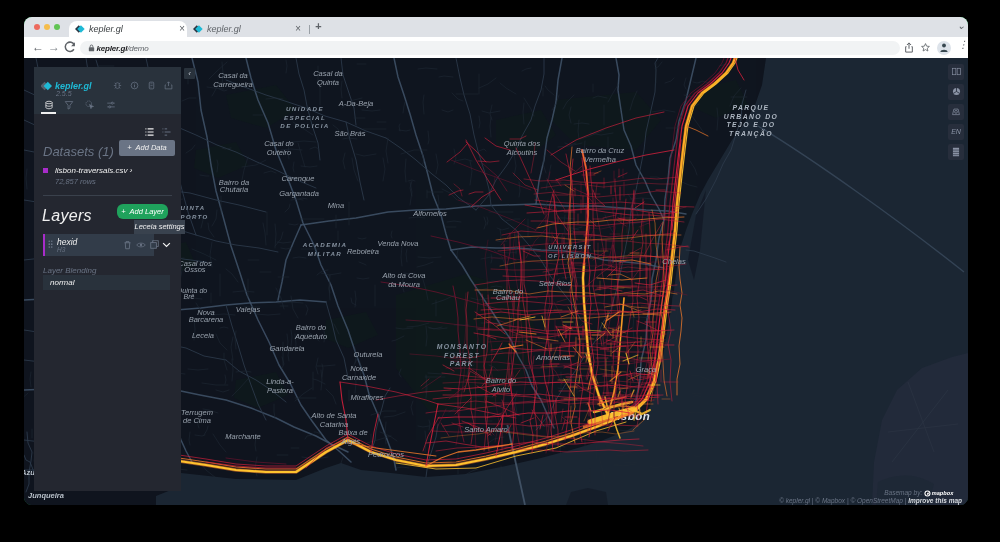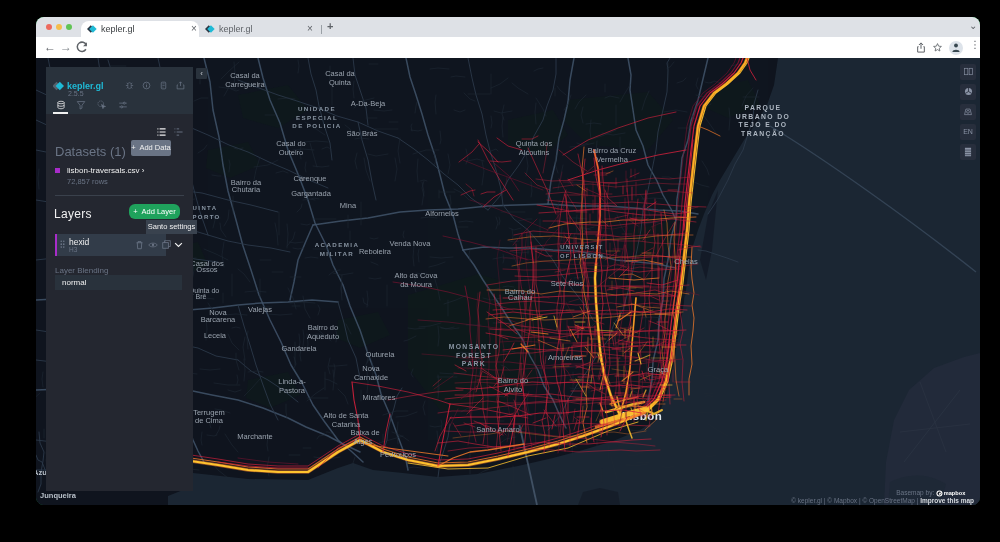--- a/index.html
+++ b/index.html
@@ -1,17 +1,17 @@
 <!DOCTYPE html>
 <html><head>
 <meta charset="utf-8">
 <style>
 html,body{margin:0;padding:0;background:#000;width:1000px;height:542px;overflow:hidden;}
 *{box-sizing:border-box;font-family:"Liberation Sans",sans-serif;}
-.window{position:absolute;left:36px;top:17px;width:944px;height:488px;border-radius:8px;overflow:hidden;background:#22c55e;}
+.window{position:absolute;left:24px;top:17px;width:944px;height:488px;border-radius:8px;overflow:hidden;background:#22c55e;font-style:italic;}
 
 .tabbar{position:absolute;left:0;top:0;width:944px;height:20px;background:#dee1e6;}
 .tl{position:absolute;top:7px;width:6px;height:6px;border-radius:50%;}
 .tab-active{position:absolute;left:45px;top:4px;width:118px;height:16px;background:#fff;border-radius:8px 8px 0 0;}
 .tab-title{position:absolute;top:3px;font-size:9px;color:#3c4043;}
 .tab-x{position:absolute;top:2px;font-size:10px;color:#5f6368;}
 .kfav{position:absolute;width:10px;height:10px;}
 .tab-inactive{position:absolute;left:163px;top:4px;width:120px;height:16px;}
 .tabsep{position:absolute;left:285px;top:8px;width:1px;height:9px;background:#9aa0a6;}
 .plus{position:absolute;left:291px;top:3px;font-size:11px;color:#5f6368;font-weight:bold;}
@@ -29,26 +29,26 @@
 
 .sidebar{position:absolute;left:10px;top:9px;width:147px;height:424px;background:#242730;}
 .sbheader{position:absolute;left:0;top:0;width:147px;height:47px;background:#29323c;}
 .klogo{position:absolute;left:21px;top:14px;font-size:9px;font-weight:bold;color:#1fbad6;}
 .kver{position:absolute;left:22px;top:23px;font-size:7px;color:#6a7485;}
 .hic{position:absolute;top:16px;color:#6a7485;font-size:9px;}
 .tabrow svg{position:absolute;top:0;}
 .underline{position:absolute;left:7px;top:45px;width:15px;height:2px;background:#f0f0f0;}
 .collapse{position:absolute;left:160px;top:10px;width:11px;height:11px;background:#29323c;border-radius:1px;color:#c8ccd4;font-size:8px;text-align:center;line-height:11px;}
 .smallgray{color:#6a7485;font-size:13px;position:absolute;}
-.btn-adddata{position:absolute;left:85px;top:73px;width:40px;height:16px;background:#6a7485;border-radius:2px;color:#f0f0f0;font-size:7.5px;text-align:center;line-height:16px;}
+.btn-adddata{position:absolute;left:85px;top:73px;width:56px;height:16px;background:#6a7485;border-radius:2px;color:#f0f0f0;font-size:7.5px;text-align:center;line-height:16px;}
 .dsq{position:absolute;left:9px;top:101px;width:5px;height:5px;background:#a82cc9;}
 .dstext{position:absolute;left:21px;top:99px;font-size:8px;color:#f0f0f0;}
 .dsrows{position:absolute;left:21px;top:110px;font-size:7.5px;color:#6a7485;text-align:center;}
 .divider{position:absolute;left:9px;top:128px;width:129px;height:1px;background:#3a414c;}
-.layers-title{position:absolute;left:8px;top:140px;font-size:12px;color:#f0f0f0;letter-spacing:0.3px;}
+.layers-title{position:absolute;left:8px;top:140px;font-size:16px;color:#f0f0f0;letter-spacing:0.3px;}
 .btn-addlayer{position:absolute;left:83px;top:137px;width:51px;height:15px;background:#1fa25c;border-radius:6px;color:#fff;font-size:7.5px;text-align:center;line-height:15px;}
 .tooltip{position:absolute;left:100px;top:153px;width:51px;height:14px;background:#39424e;color:#f0f0f0;font-size:7.5px;text-align:center;line-height:14px;}
 .layerrow{position:absolute;left:9px;top:167px;width:111px;height:22px;background:#323c49;}
 .lbar{position:absolute;left:0;top:0;width:2px;height:22px;background:#a82cc9;}
 .lname{position:absolute;left:14px;top:3px;font-size:8.5px;color:#f0f0f0;}
 .ltype{position:absolute;left:14px;top:12px;font-size:6.5px;color:#6a7485;}
 .lic{position:absolute;top:6px;color:#6a7485;font-size:8px;}
 .lb-label{position:absolute;left:9px;top:199px;font-size:8px;color:#6a7485;}
 .lb-select{position:absolute;left:9px;top:207.5px;width:127px;height:15px;background:#29323c;color:#f0f0f0;font-size:8px;line-height:15px;padding-left:7px;}
 
@@ -88,20 +88,27 @@
     <div class="tchev">⌄</div>
   </div>
 
   <div class="toolbar">
     <div class="navic" style="left:8px;">←</div>
     <div class="navic" style="left:24px;color:#80868b;">→</div>
     <svg class="navic" style="left:40px;top:4px;" width="12" height="12" viewBox="0 0 16 16">
         <path d="M13.2 11 A6.2 6.2 0 1 1 13.6 5.2" stroke="#5f6368" stroke-width="2" fill="none"></path>
         <path d="M14.6 1.8 L14.6 7 L9.4 7 Z" fill="#5f6368"></path>
       </svg>
+    <div class="urlpill">
+      <svg class="lock" style="top:3.5px" viewBox="0 0 10 12">
+          <rect x="1" y="5" width="8" height="6" rx="1" fill="#5f6368"></rect>
+          <path d="M3 5 V3.5 A2 2 0 0 1 7 3.5 V5" stroke="#5f6368" stroke-width="1.4" fill="none"></path>
+        </svg>
+      <div class="urltext">kepler.gl<span>/demo</span></div>
+    </div>
     <svg class="navic" style="left:880px;top:5px;" width="10" height="11" viewBox="0 0 12 13">
         <path d="M6 1 V8 M3.5 3.5 L6 1 L8.5 3.5" stroke="#5f6368" stroke-width="1.2" fill="none"></path>
         <path d="M3 5.5 H2 V12 H10 V5.5 H9" stroke="#5f6368" stroke-width="1.2" fill="none"></path>
       </svg>
     <svg class="navic" style="left:897px;top:6px;" width="9" height="9" viewBox="0 0 12 12">
         <path d="M6 0.8 L7.5 4.2 L11.2 4.6 L8.4 7 L9.2 10.7 L6 8.8 L2.8 10.7 L3.6 7 L0.8 4.6 L4.5 4.2 Z" stroke="#5f6368" stroke-width="1.1" fill="none"></path>
       </svg>
     <div style="position:absolute;left:913px;top:3.5px;width:14px;height:14px;border-radius:50%;background:#dde3ea;"></div>
     <svg class="navic" style="left:916px;top:6px;" width="8" height="9" viewBox="0 0 10 11">
         <circle cx="5" cy="3" r="2.4" fill="#37474f"></circle>
@@ -1298,21 +1305,21 @@
           <path d="M1.5 3 H3 M5 3 H9 M1.5 8 H3 M5 8 H14.5 M5 13 H9" stroke="#6a7485" stroke-width="1.5"></path>
         </svg>
       <div class="smallgray" style="left:9px;top:77px;">Datasets (1)</div>
       <div class="btn-adddata">+&nbsp; Add Data</div>
       <div class="dsq"></div>
       <div class="dstext">lisbon-traversals.csv ›</div>
       <div class="dsrows">72,857 rows</div>
       <div class="divider"></div>
       <div class="layers-title">Layers</div>
       <div class="btn-addlayer">+&nbsp; Add Layer</div>
-      <div class="tooltip">Santo settings</div>
+      <div class="tooltip">Leceia settings</div>
       <div class="layerrow">
         <div class="lbar"></div>
         <svg style="position:absolute;left:5px;top:6px;" width="5" height="10" viewBox="0 0 6 12">
             <circle cx="1.5" cy="1.5" r="1" fill="#6a7485"></circle>
             <circle cx="4.5" cy="1.5" r="1" fill="#6a7485"></circle>
             <circle cx="1.5" cy="5" r="1" fill="#6a7485"></circle>
             <circle cx="4.5" cy="5" r="1" fill="#6a7485"></circle>
             <circle cx="1.5" cy="8.5" r="1" fill="#6a7485"></circle>
             <circle cx="4.5" cy="8.5" r="1" fill="#6a7485"></circle>
           </svg>

